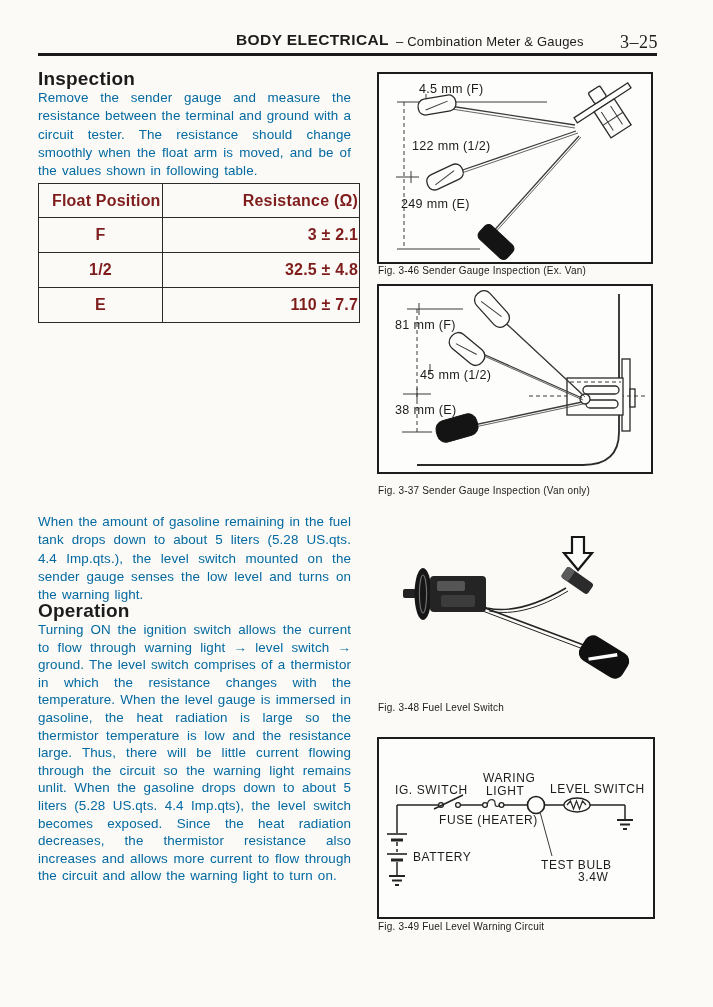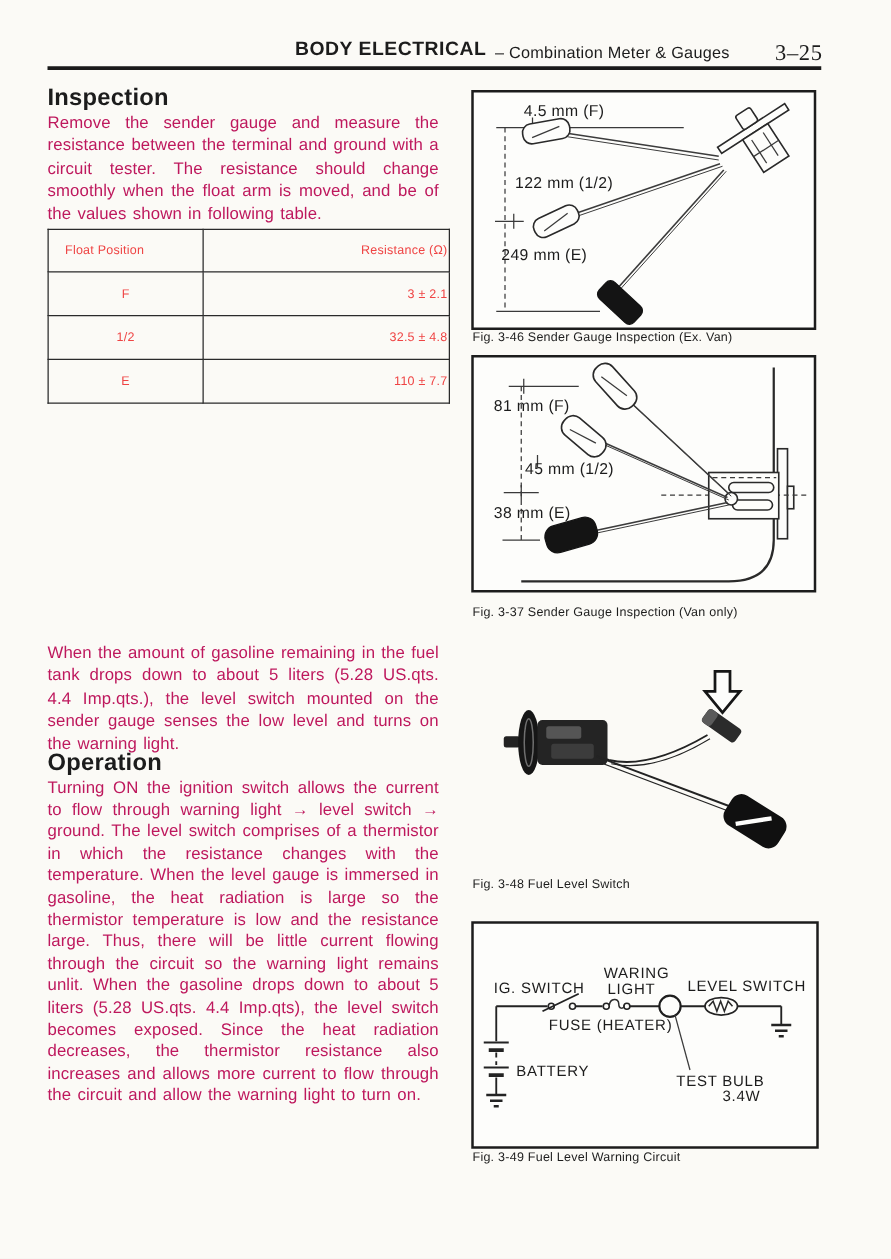--- a/index.html
+++ b/index.html
@@ -14,27 +14,27 @@
   
   .hdr-title{left:236px;top:31px;font-size:15.5px;font-weight:bold;letter-spacing:.4px;}
   .hdr-sub{left:396px;top:34px;font-size:13px;letter-spacing:.2px;}
   .hdr-page{left:620px;top:32px;font-size:18px;letter-spacing:.5px;font-family:Liberation Serif, serif;}
   .hdr-rule{left:38px;top:53px;width:619px;height:3px;background:#1a1a1a;}
   
   .h-small{font-size:19px;font-weight:bold;letter-spacing:.2px;}
   .h-big{font-size:15.5px;font-weight:bold;letter-spacing:.6px;}
   .para{
     width:313px;text-align:justify;font-size:13.4px;line-height:18.3px;
-    letter-spacing:.1px;word-spacing:1.2px;color:#be185d;
+    letter-spacing:.1px;word-spacing:1.2px;color:#0369a1;
   }
   
   .spec-table{left:38px;top:183px;border-collapse:collapse;}
   .spec-table td,.spec-table th{
-    border:1.5px solid #2a2a2a;font-size:10px;font-weight:normal;
-    color:#ef4444;letter-spacing:.2px;
+    border:1.5px solid #2a2a2a;font-size:16px;font-weight:bold;
+    color:#7f1d1d;letter-spacing:.2px;
   }
   .spec-table .c1{width:109px;}
   .spec-table .c2{width:194px;text-align:right;}
   .spec-table th.c1{text-align:left;padding-left:13px;}
   .spec-table th{height:31px;}
   .spec-table td{height:32px;text-align:center;}
   
   .figbox{background:#fdfdfb;border:2px solid #1c1c1c;}
   .fig-caption{font-size:10px;letter-spacing:.2px;color:#1c1c1c;white-space:nowrap;text-align:right;}
   svg{display:block;}

